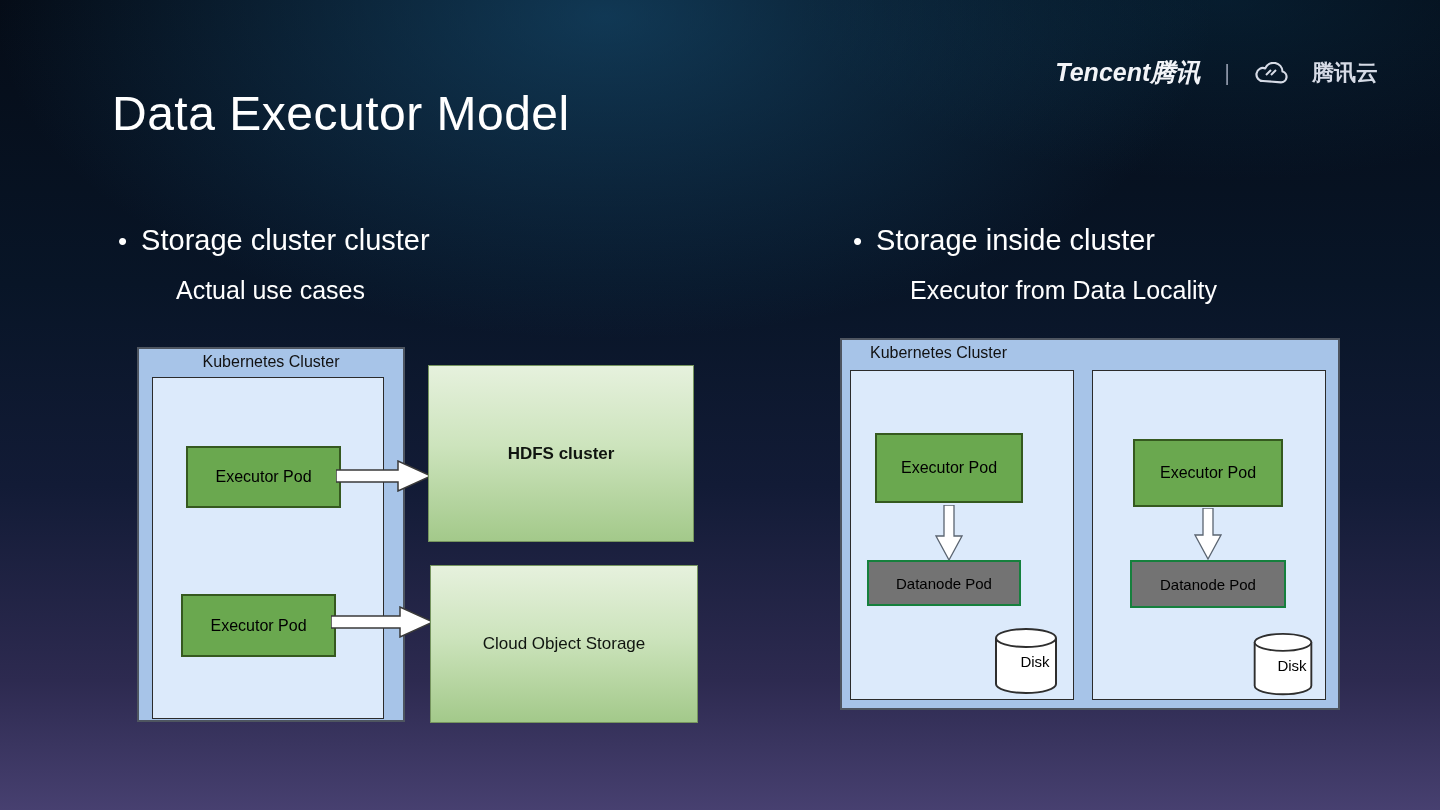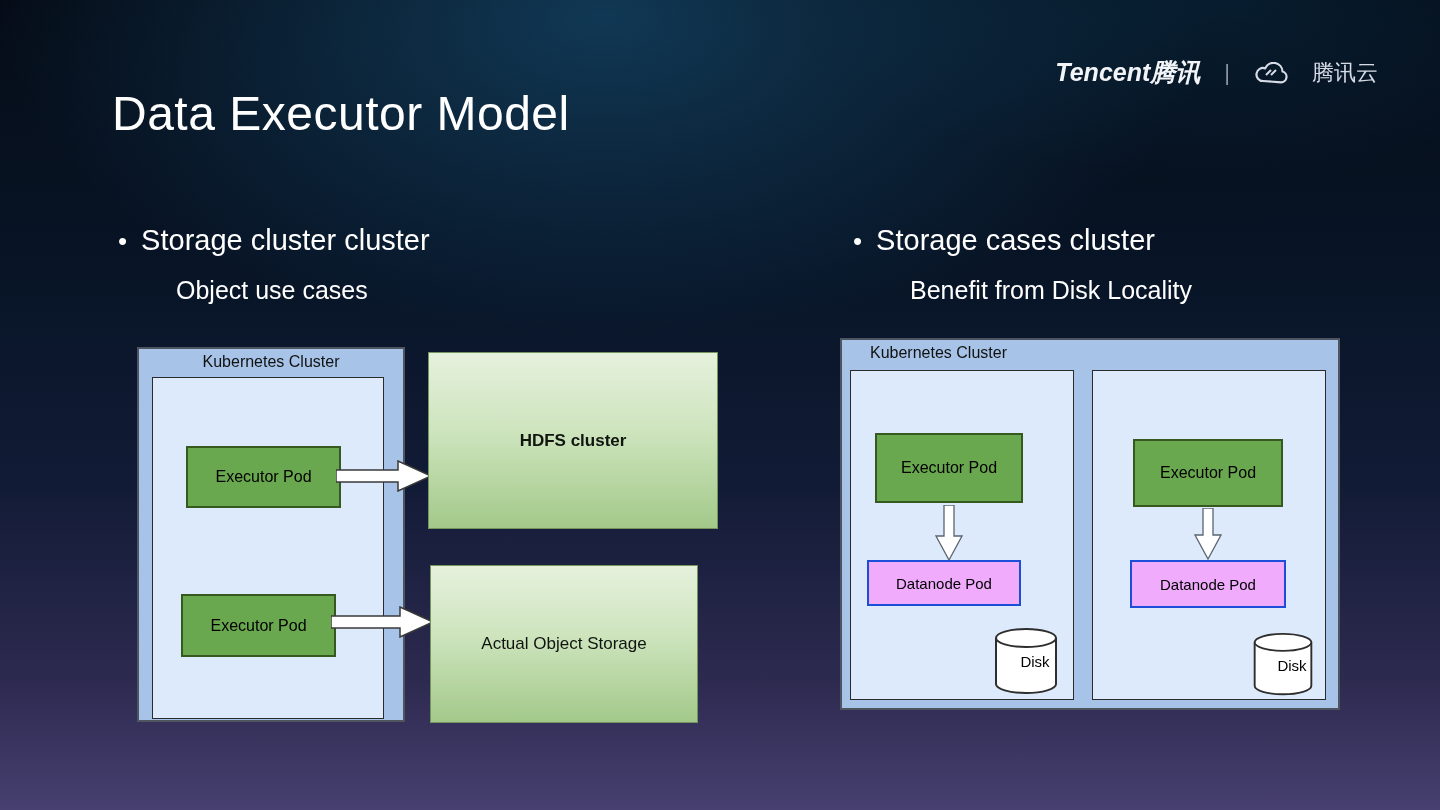--- a/index.html
+++ b/index.html
@@ -21,21 +21,21 @@
     font-size:48px;font-weight:300;color:#ffffff;letter-spacing:0.5px;
   }
   .logo{
     position:absolute;right:62px;top:56px;
     display:flex;align-items:center;gap:24px;
     color:#e6e9f0;
   }
   .logo-brand{font-size:25px;font-weight:bold;font-style:italic;color:#f2f4f8;}
   .logo-sep{font-size:22px;color:#8a93a5;}
   .logo-cloud-icon{display:flex;align-items:center;}
-  .logo-cloud-text{font-size:22px;color:#d6dbe6;}
+  .logo-cloud-text{font-size:22px;color:#d6dbe6;font-weight:bold;}
   .bullet{
     position:absolute;color:#ffffff;font-size:29px;
     display:flex;align-items:baseline;gap:14px;
   }
   .bullet .marker{font-size:26px;}
   .subtext{position:absolute;color:#ffffff;font-size:25px;}
   .bullet-left{left:118px;top:224px;}
   .subtext-left{left:176px;top:276px;}
   .bullet-right{left:853px;top:224px;}
   .subtext-right{left:910px;top:276px;}
@@ -60,39 +60,39 @@
     display:flex;align-items:center;justify-content:center;
   }
   .storage-box{
     position:absolute;box-sizing:border-box;
     background:linear-gradient(180deg,#e6f1dd 0%,#cde4bd 45%,#a3c98a 100%);
     border:1px solid #76955e;color:#101510;
     display:flex;align-items:center;justify-content:center;font-size:17px;
   }
   .storage-box.hdfs{font-weight:bold;}
   .datanode-pod{
-    position:absolute;background:#f0abfc;border:2px solid #1d4ed8;
+    position:absolute;background:#737373;border:2px solid #15803d;
     box-sizing:border-box;color:#000;font-size:15px;
     display:flex;align-items:center;justify-content:center;
   }
   .arrow{position:absolute;}
   .disk{position:absolute;}
   .disk-label{
     position:absolute;left:9px;top:38%;width:100%;text-align:center;
     color:#000;font-size:15px;
   }
 
   
   .left-cluster{left:137px;top:347px;width:268px;height:375px;}
   .left-inner{left:13px;top:28px;width:232px;height:342px;}
   .left-pod-a{left:33px;top:68px;width:155px;height:62px;}
   .left-pod-b{left:28px;top:216px;width:155px;height:63px;}
   .arrow-1{left:336px;top:460px;}
   .arrow-2{left:331px;top:606px;}
-  .hdfs{left:428px;top:352px;width:290px;height:177px;}
+  .hdfs{left:428px;top:365px;width:266px;height:177px;}
   .cos{left:430px;top:565px;width:268px;height:158px;}
 
   
   .right-cluster{left:840px;top:338px;width:500px;height:372px;}
   .right-inner-a{left:8px;top:30px;width:224px;height:330px;}
   .right-inner-b{left:250px;top:30px;width:234px;height:330px;}
   .r-exec-a{left:24px;top:62px;width:148px;height:70px;}
   .r-arrow-a{left:84px;top:134px;}
   .r-data-a{left:16px;top:189px;width:154px;height:46px;}
   .r-disk-a{left:140px;top:255px;width:70px;height:72px;}
@@ -117,45 +117,45 @@
         <path d="M12 13 l5 -5 M17 13 l5 -5" stroke="#d6dbe6" stroke-width="2" fill="none"></path>
       </svg>
     </span>
     <span class="logo-cloud-text">腾讯云</span>
   </div>
 
   <div class="bullet bullet-left">
     <span class="marker">•</span>
     <span>Storage cluster cluster</span>
   </div>
-  <div class="subtext subtext-left">Object use cases</div>
+  <div class="subtext subtext-left">Actual use cases</div>
 
   <div class="bullet bullet-right">
     <span class="marker">•</span>
-    <span>Storage cases cluster</span>
+    <span>Storage inside cluster</span>
   </div>
-  <div class="subtext subtext-right">Benefit from Disk Locality</div>
+  <div class="subtext subtext-right">Executor from Data Locality</div>
 
   <div class="k8s-outer left-cluster">
     <div class="k8s-label k8s-label-left">Kubernetes Cluster</div>
     <div class="k8s-inner left-inner">
       <div class="executor-pod left-pod-a">Executor Pod</div>
       <div class="executor-pod left-pod-b">Executor Pod</div>
     </div>
   </div>
 
   <svg class="arrow arrow-1" width="96" height="32" viewBox="0 0 96 32">
     <polygon points="0,10 62,10 62,1 95,16 62,31 62,22 0,22" fill="#ffffff" stroke="#3a3a3a" stroke-width="1.5"></polygon>
   </svg>
   <svg class="arrow arrow-2" width="103" height="32" viewBox="0 0 103 32">
     <polygon points="0,10 69,10 69,1 102,16 69,31 69,22 0,22" fill="#ffffff" stroke="#3a3a3a" stroke-width="1.5"></polygon>
   </svg>
 
   <div class="storage-box hdfs">HDFS cluster</div>
-  <div class="storage-box cos">Actual Object Storage</div>
+  <div class="storage-box cos">Cloud Object Storage</div>
 
   <div class="k8s-outer right-cluster">
     <div class="k8s-label k8s-label-right">Kubernetes Cluster</div>
 
     <div class="k8s-inner right-inner-a">
       <div class="executor-pod r-exec-a">Executor Pod</div>
       <svg class="arrow r-arrow-a" width="28" height="56" viewBox="0 0 28 56">
         <polygon points="9,0 19,0 19,31 27,31 14,55 1,31 9,31" fill="#ffffff" stroke="#5a6470" stroke-width="1.3"></polygon>
       </svg>
       <div class="datanode-pod r-data-a">Datanode Pod</div>

